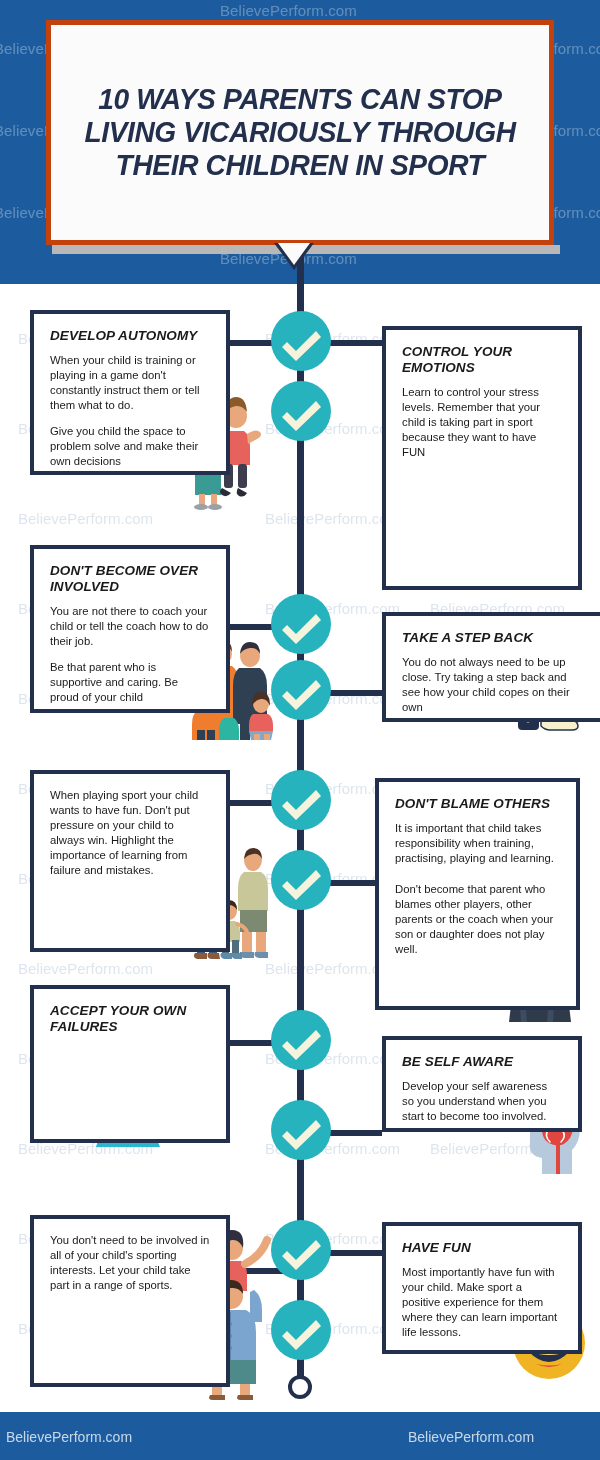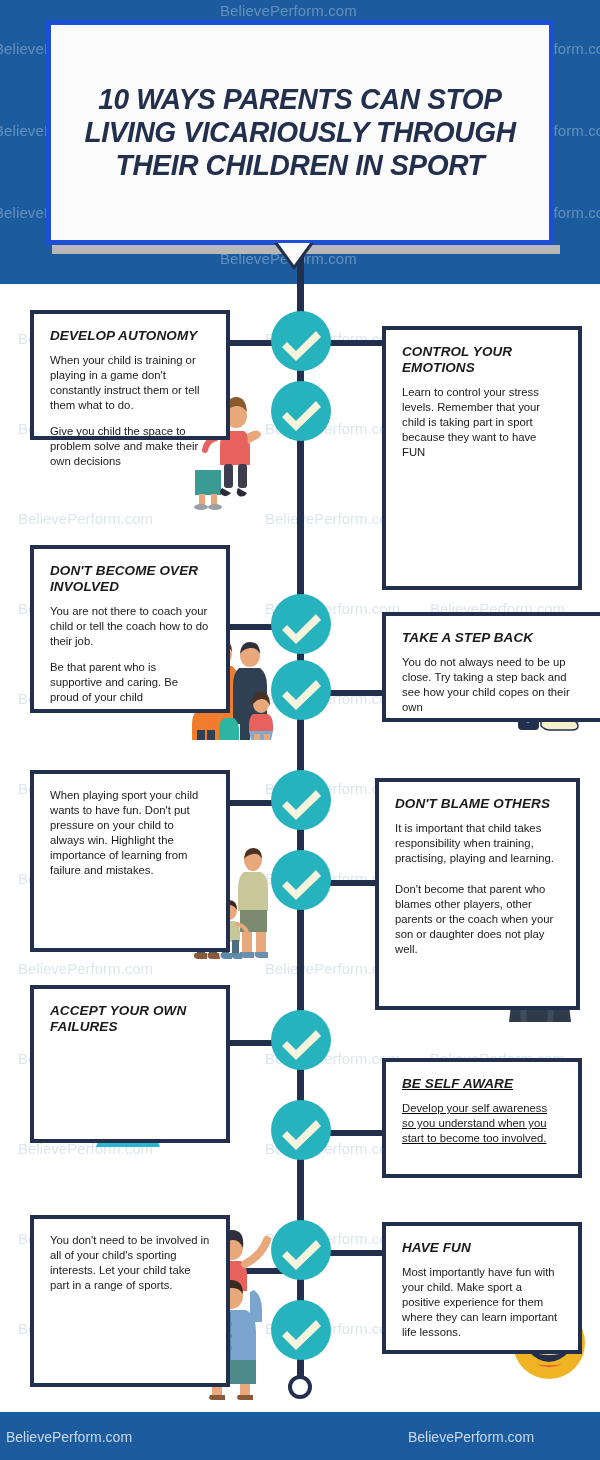--- a/index.html
+++ b/index.html
@@ -36,21 +36,21 @@
     font-size: 15px;
     font-family: "Liberation Sans", sans-serif;
     white-space: nowrap;
     letter-spacing: 0.1px;
   }
   .header-card {
     position: absolute;
     left: 46px; top: 20px;
     width: 508px; height: 225px;
     background: #fbfbfb;
-    border: 5px solid #1d4ed8;
+    border: 5px solid #c2410c;
     display: flex;
     align-items: center;
     justify-content: center;
     z-index: 4;
   }
   .header-shadow {
     position: absolute;
     left: 52px; top: 245px;
     width: 508px; height: 9px;
     background: #b8b8b8;
@@ -316,21 +316,21 @@
     <svg width="60" height="60" viewBox="0 0 60 60">
       <path d="M16 31 L25 40 L45 20 L50 26 L25 50 L11 36 Z" fill="#f6f3dc"></path>
     </svg>
   </div>
   <div class="node" style="left:271px; top:1300px;">
     <svg width="60" height="60" viewBox="0 0 60 60">
       <path d="M16 31 L25 40 L45 20 L50 26 L25 50 L11 36 Z" fill="#f6f3dc"></path>
     </svg>
   </div>
 
-  <div class="card left" style="left:30px; top:310px; width:200px; height:130px;">
+  <div class="card left" style="left:30px; top:310px; width:200px; height:165px;">
     <div class="card-title">DEVELOP AUTONOMY</div>
     <div class="card-body">
       <p>When your child is training or playing in a game don't constantly instruct them or tell them what to do.</p>
       <p>Give you child the space to problem solve and make their own decisions</p>
     </div>
   </div>
   <div class="illo" style="left:186px; top:386px;">
     <svg width="76" height="124" viewBox="0 0 76 124">
 
       <path d="M20 44 q-9 5 -10 18 l-2 22 h28 l-1 -22 q0 -13 -9 -18z" fill="#ffffff"></path>
@@ -521,21 +521,21 @@
         <path d="M12 30 l-6 -3"></path>
           <path d="M11 40 l-7 1"></path>
           <path d="M13 50 l-6 4"></path>
         <path d="M80 30 l6 -3"></path>
           <path d="M81 40 l7 1"></path>
           <path d="M79 50 l6 4"></path>
       </g>
     </svg>
   </div>
 
-  <div class="card right" style="left:382px; top:1058px; width:200px; height:120px;text-decoration:underline;">
+  <div class="card right" style="left:382px; top:1036px; width:200px; height:96px;">
     <div class="card-title">BE SELF AWARE</div>
     <div class="card-body">
       <p>Develop your self awareness so you understand when you start to become too involved.</p>
     </div>
   </div>
   <div class="illo" style="left:520px; top:1100px;">
     <svg width="62" height="74" viewBox="0 0 62 74">
       <path d="M10 26 q2 -22 26 -22 q24 0 24 24 q0 14 -8 22 l0 24 h-30 l0 -16 q-14 -2 -12 -16z" fill="#b7c9dd"></path>
       <path d="M26 14 q14 -6 22 4 q8 10 2 20 q-6 9 -16 7 q-12 -3 -12 -16 q0 -10 4 -15z" fill="#e0453f"></path>
       <g stroke="#ffffff" stroke-width="1.6" fill="none" stroke-linecap="round">

